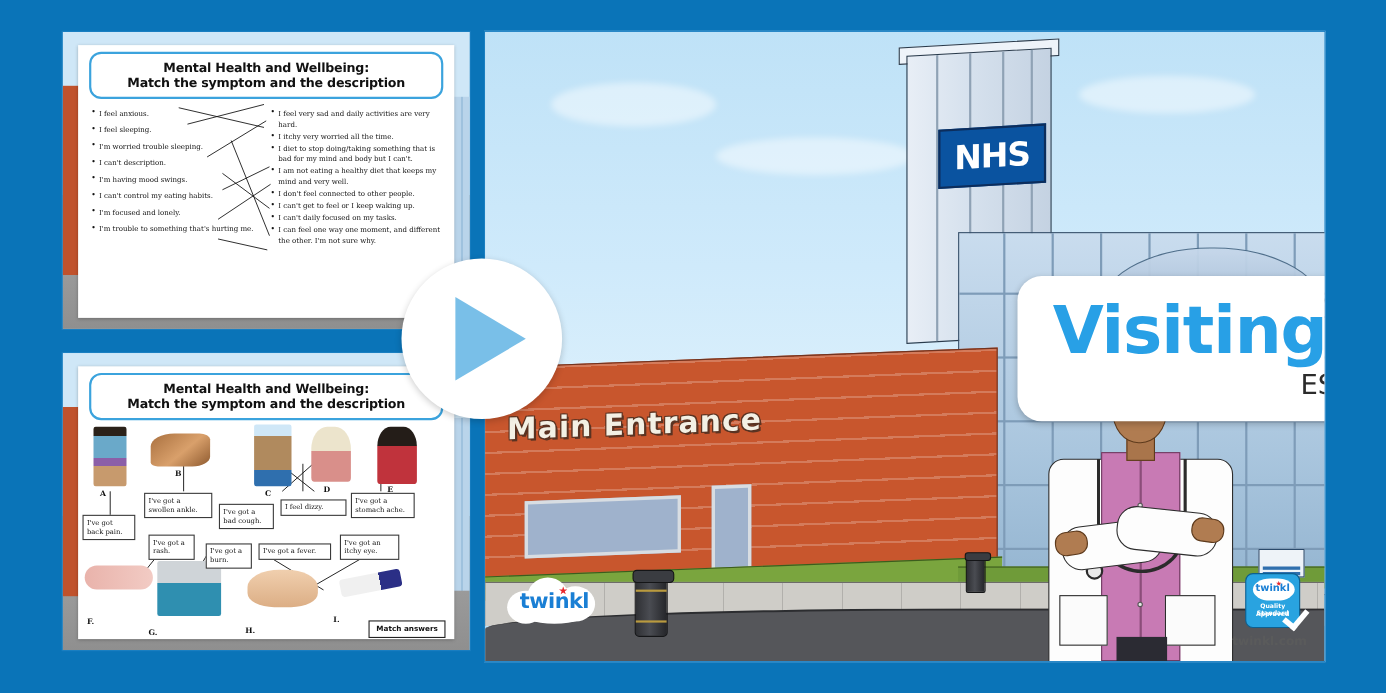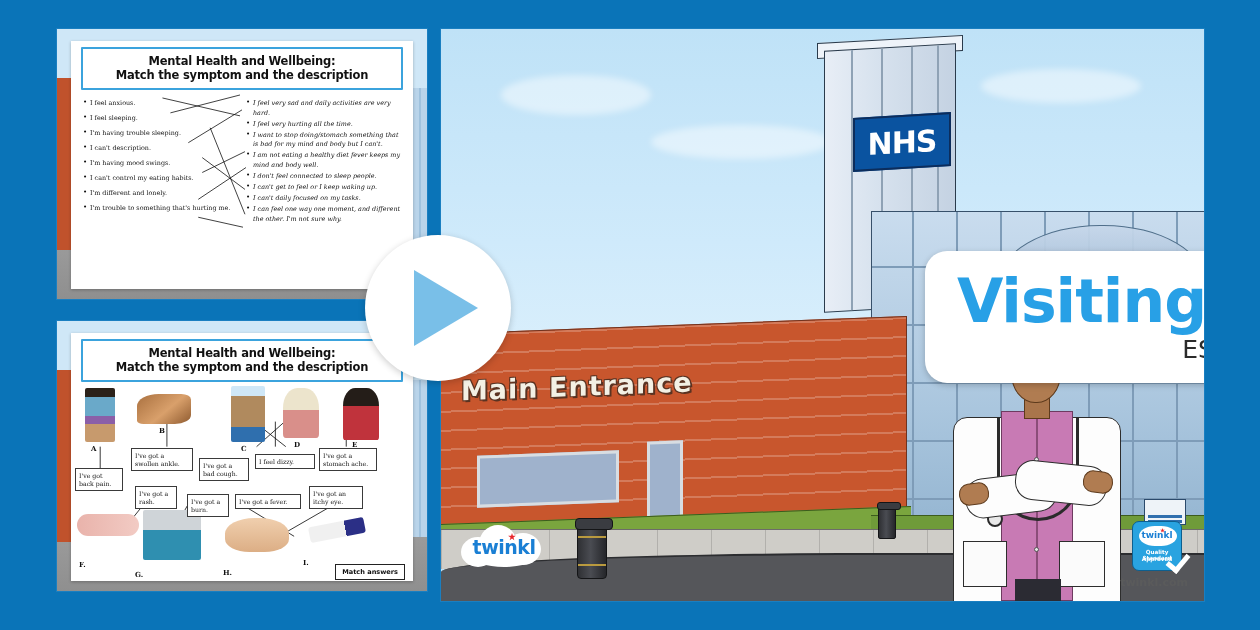--- a/index.html
+++ b/index.html
@@ -37,21 +37,21 @@
 
   .thumb-card {
     position: absolute;
     left: 14px; right: 14px; top: 12px; bottom: 10px;
     background: #ffffff;
     box-shadow: 0 1px 3px rgba(0,0,0,.25);
   }
   .thumb-title {
     margin: 6px 10px 0 10px;
     border: 2px solid #3ba3dd;
-    border-radius: 1px;
+    border-radius: 11px;
     background: #fff;
     text-align: center;
     padding: 5px 4px 6px;
     font-family: "DejaVu Sans", sans-serif;
     font-weight: bold;
     font-size: 11.5px;
     line-height: 14px;
     color: #111;
     letter-spacing: -0.2px;
   }
@@ -67,21 +67,21 @@
     line-height: 9.6px;
     color: #111;
   }
   .match-col { width: 50%; }
   .match-col ul { list-style: none; }
   .match-col li {
     position: relative;
     padding-left: 7px;
     margin-bottom: 5.4px;
   }
-  .match-col.right li { margin-bottom: 1.5px; font-style: italic; }
+  .match-col.right li { margin-bottom: 1.5px; }
   .match-col li::before {
     content: "•";
     position: absolute; left: 0; top: -1px;
     font-size: 7px;
   }
   .match-lines {
     position: absolute; inset: 0;
     pointer-events: none;
   }
 
@@ -407,35 +407,35 @@
     <div class="thumb-title">
       <div>Mental Health and Wellbeing:</div>
       <div>Match the symptom and the description</div>
     </div>
 
     <div class="match-body">
       <div class="match-col left">
         <ul>
           <li>I feel anxious.</li>
           <li>I feel sleeping.</li>
-          <li>I'm having trouble sleeping.</li>
+          <li>I'm worried trouble sleeping.</li>
           <li>I can't description.</li>
           <li>I'm having mood swings.</li>
           <li>I can't control my eating habits.</li>
-          <li>I'm different and lonely.</li>
+          <li>I'm focused and lonely.</li>
           <li>I'm trouble to something that's hurting me.</li>
         </ul>
       </div>
       <div class="match-col right">
         <ul>
           <li>I feel very sad and daily activities are very hard.</li>
-          <li>I feel very hurting all the time.</li>
-          <li>I want to stop doing/stomach something that is bad for my mind and body but I can't.</li>
-          <li>I am not eating a healthy diet fever keeps my mind and body well.</li>
-          <li>I don't feel connected to sleep people.</li>
+          <li>I itchy very worried all the time.</li>
+          <li>I diet to stop doing/taking something that is bad for my mind and body but I can't.</li>
+          <li>I am not eating a healthy diet that keeps my mind and very well.</li>
+          <li>I don't feel connected to other people.</li>
           <li>I can't get to feel or I keep waking up.</li>
           <li>I can't daily focused on my tasks.</li>
           <li>I can feel one way one moment, and different the other. I'm not sure why.</li>
         </ul>
       </div>
 
       <svg class="match-lines" viewBox="0 0 344 190" preserveAspectRatio="none">
         <g stroke="#111" stroke-width="0.8" fill="none">
           <line x1="92" y1="8" x2="170" y2="26"></line>
           <line x1="100" y1="23" x2="170" y2="5"></line>

